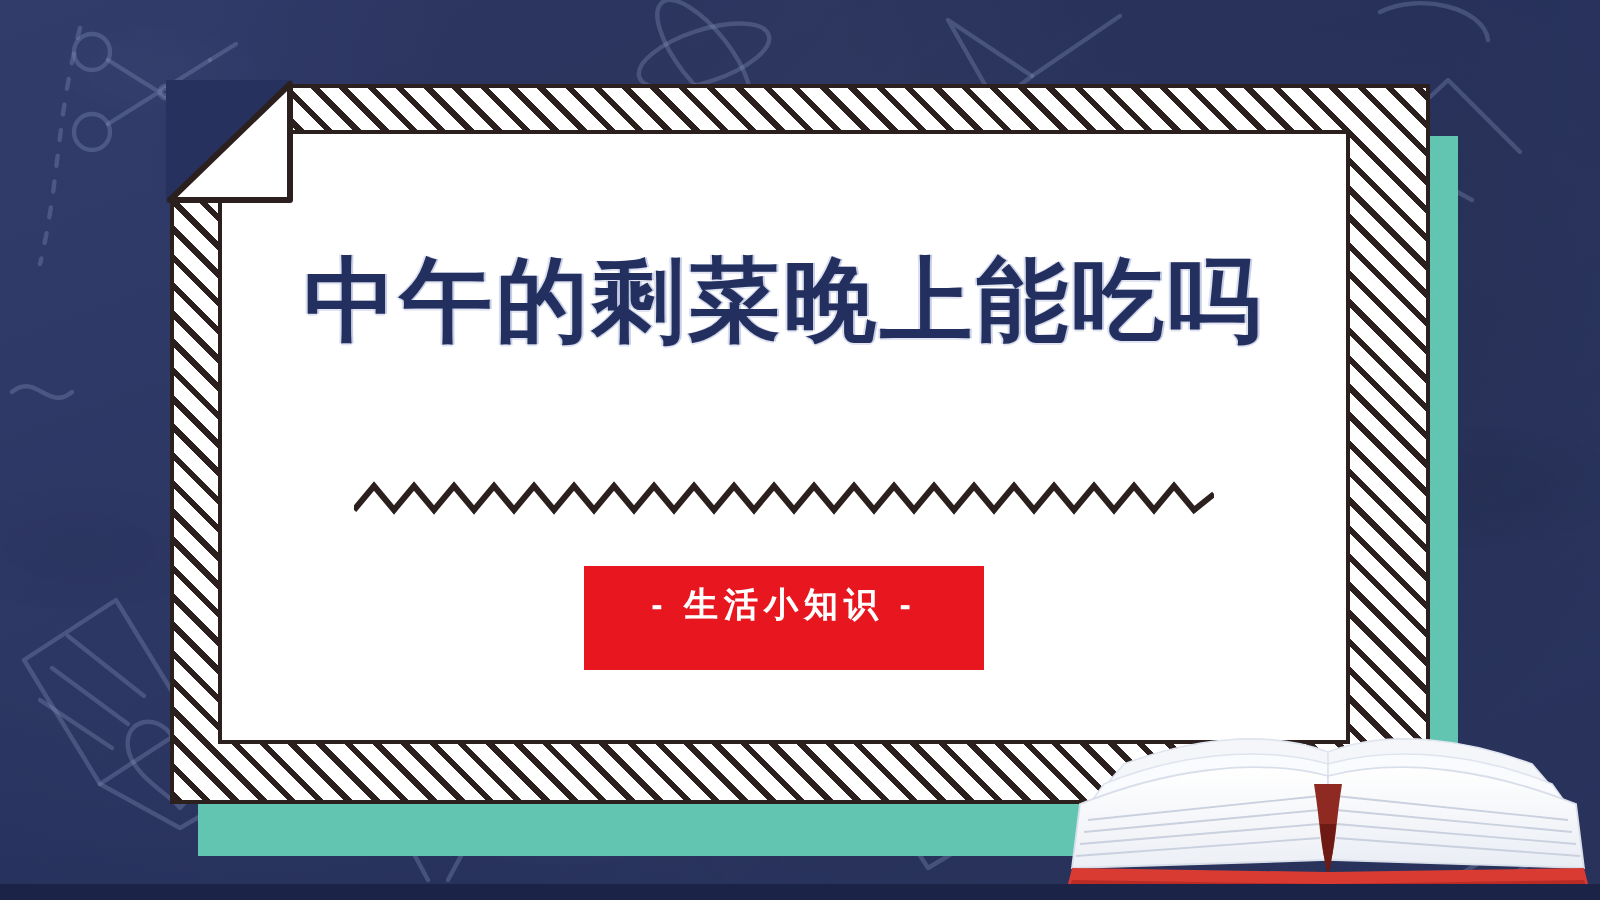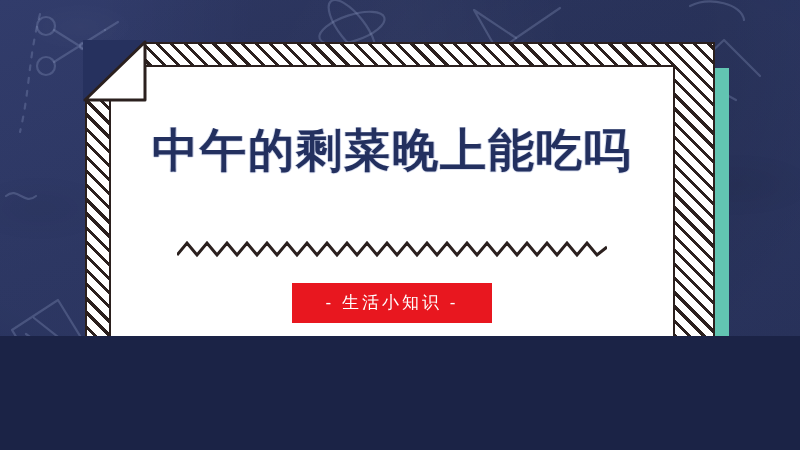--- a/index.html
+++ b/index.html
@@ -7,21 +7,21 @@
     padding: 0;
     background: #1b2346;
   }
   body {
     font-family: "Liberation Sans", "DejaVu Sans", sans-serif;
   }
 
   #slide {
     position: relative;
     width: 800px;
-    height: 336px;
+    height: 442px;
     overflow: hidden;
     background: #26315e;
   }
 
   
   .bg-base {
     position: absolute;
     inset: 0;
     background:
       radial-gradient(circle at 18% 22%, rgba(255,255,255,0.035) 0 38%, rgba(0,0,0,0) 60%),
@@ -127,23 +127,23 @@
   .zigzag {
     margin-top: 66px;
     width: 430px;
     height: 20px;
   }
   .badge {
     margin-top: 24px;
     background: #e8171f;
     color: #ffffff;
     font-size: 17px;
-    font-weight: 400;
+    font-weight: 700;
     letter-spacing: 3px;
-    padding: 8px 34px 9px 34px;
+    padding: 8px 34px 21px 34px;
     white-space: nowrap;
   }
 
   
   .book {
     position: absolute;
     left: 528px;
     top: 352px;
     width: 272px;
     height: 98px;

